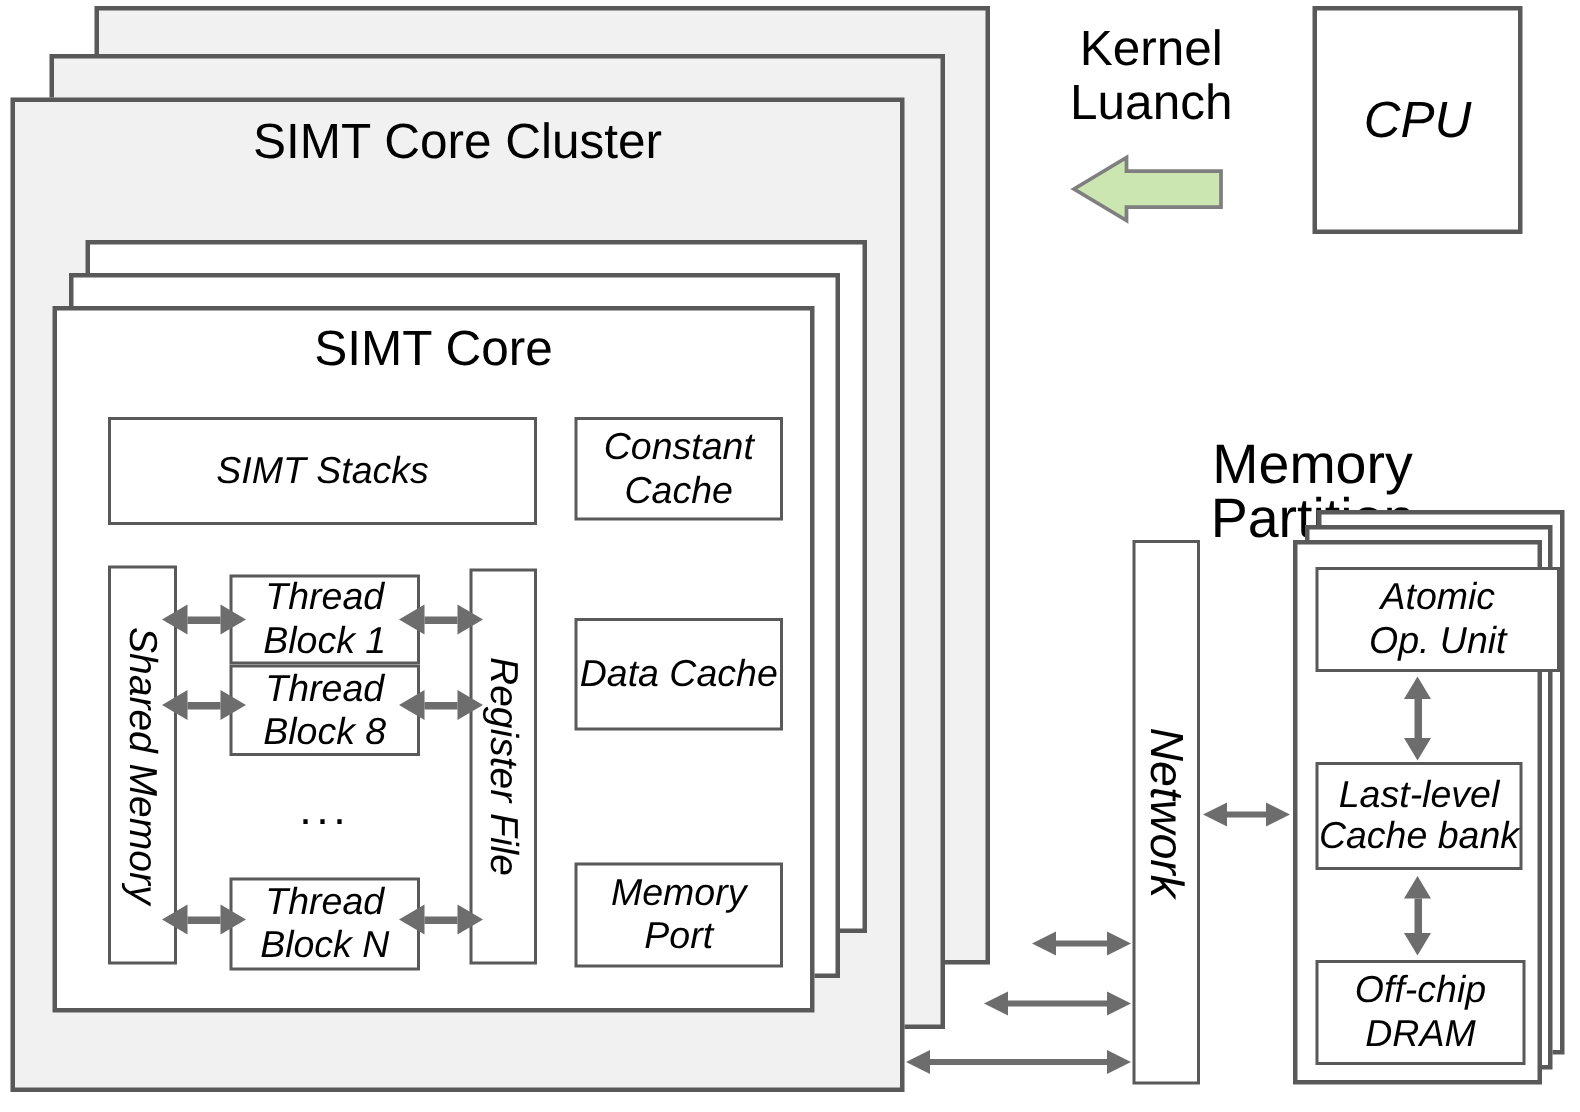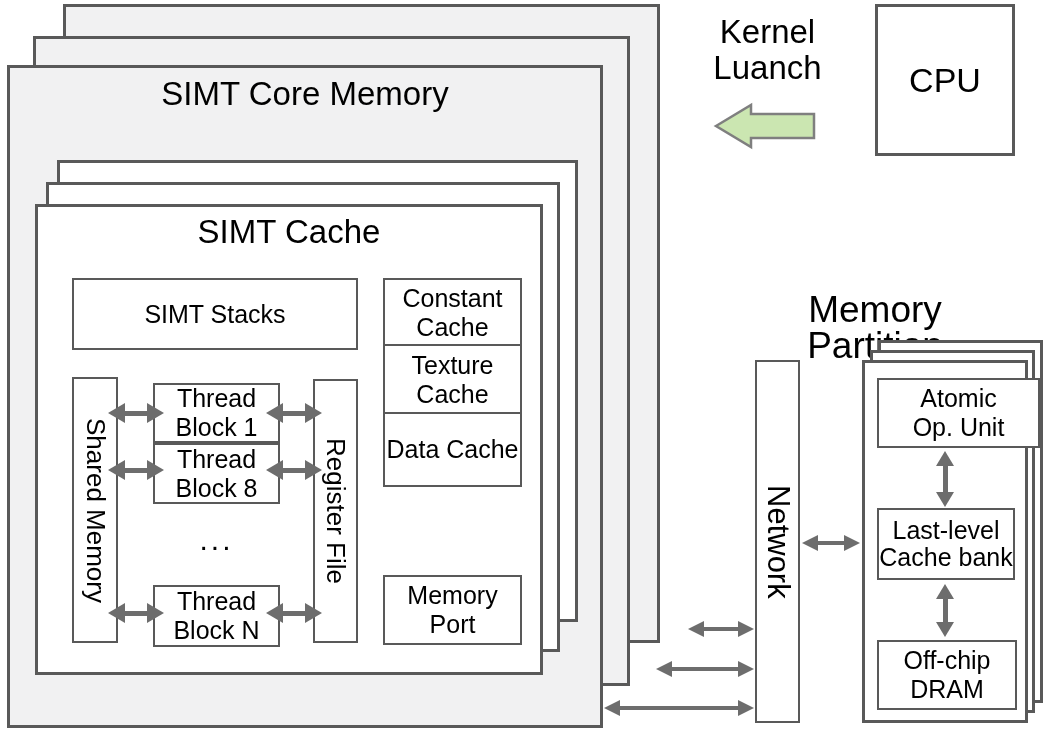--- a/index.html
+++ b/index.html
@@ -2,21 +2,21 @@
 <html style="--fill-gray: #f1f1f2; --border: #595959; --arrow: #6d6d6d; --green-fill: #cbe6b1; --green-border: #7f7f7f;"><head>
 <meta charset="utf-8">
 <style>
   html,body { margin:0; padding:0; background:#ffffff; }
   #stage {
     position:relative; width:1053px; height:741px;
     background:#ffffff; overflow:hidden;
     font-family:"Liberation Sans", sans-serif; color:#000;
   }
   .box { position:absolute; box-sizing:border-box;
-         border:3px solid var(--border,#595959); background:#ffffff; }
+         border:3px solid var(--border,#595959); background:#ffffff;font-style:italic; }
   .box.gray  { background:var(--fill-gray,#f1f1f2); }
   .box.inner { border-width:2.5px; display:flex; align-items:center;
                justify-content:center; text-align:center; }
   .lbl  { font-size:25px; line-height:29px; }
   .narrow { display:inline-block; max-width:105px; }
   .title { position:absolute; text-align:center; font-size:33px; line-height:36px; }
   .vtext { writing-mode:vertical-rl; text-orientation:mixed; font-size:26px; }
   .vtext.big { font-size:31px; }
   .dots { position:absolute; text-align:center; font-size:30px; letter-spacing:3px;
           display:flex; align-items:center; justify-content:center; }
@@ -48,26 +48,26 @@
   svg { position:absolute; }
 </style>
 </head>
 <body>
 
 <div id="stage">
 
   <div class="box gray" style="left:63px; top:4px;  width:597px; height:639px;"></div>
   <div class="box gray" style="left:33px; top:36px; width:597px; height:650px;"></div>
   <div class="box gray" style="left:7px;  top:65px; width:596px; height:663px;"></div>
-  <div class="title" style="left:7px; top:76px; width:596px;">SIMT Core Memory</div>
+  <div class="title" style="left:7px; top:76px; width:596px;">SIMT Core Cluster</div>
 
   <div class="box" style="left:57px; top:160px; width:521px; height:462px;"></div>
   <div class="box" style="left:46px; top:182px; width:514px; height:470px;"></div>
   <div class="box" style="left:35px; top:204px; width:508px; height:471px;"></div>
-  <div class="title" style="left:35px; top:214px; width:508px;">SIMT Cache</div>
+  <div class="title" style="left:35px; top:214px; width:508px;">SIMT Core</div>
 
   <div class="box inner" style="left:72px; top:278px; width:286px; height:72px;">
     <span class="lbl">SIMT Stacks</span>
   </div>
 
   <div class="box inner" style="left:72px; top:377px; width:46px; height:266px; border-width:2.5px;">
     <span class="vtext">Shared Memory</span>
   </div>
 
   <div class="box inner" style="left:153px; top:383px; width:127px; height:60px;">
@@ -80,23 +80,20 @@
   <div class="box inner" style="left:153px; top:585px; width:127px; height:62px;">
     <span class="lbl">Thread Block N</span>
   </div>
 
   <div class="box inner" style="left:313px; top:379px; width:45px; height:264px;">
     <span class="vtext">Register File</span>
   </div>
 
   <div class="box inner" style="left:383px; top:278px; width:139px; height:69px;align-items:center;">
     <span class="lbl">Constant Cache</span>
-  </div>
-  <div class="box inner" style="left:383px; top:344px; width:139px; height:71px;">
-    <span class="lbl">Texture Cache</span>
   </div>
   <div class="box inner" style="left:383px; top:412px; width:139px; height:75px;">
     <span class="lbl">Data Cache</span>
   </div>
   <div class="box inner" style="left:383px; top:575px; width:139px; height:70px;">
     <span class="lbl">Memory Port</span>
   </div>
 
   <div class="darrow chunky" style="left:108px; top:403px; width:56px;">
       <span class="hd l"></span>

